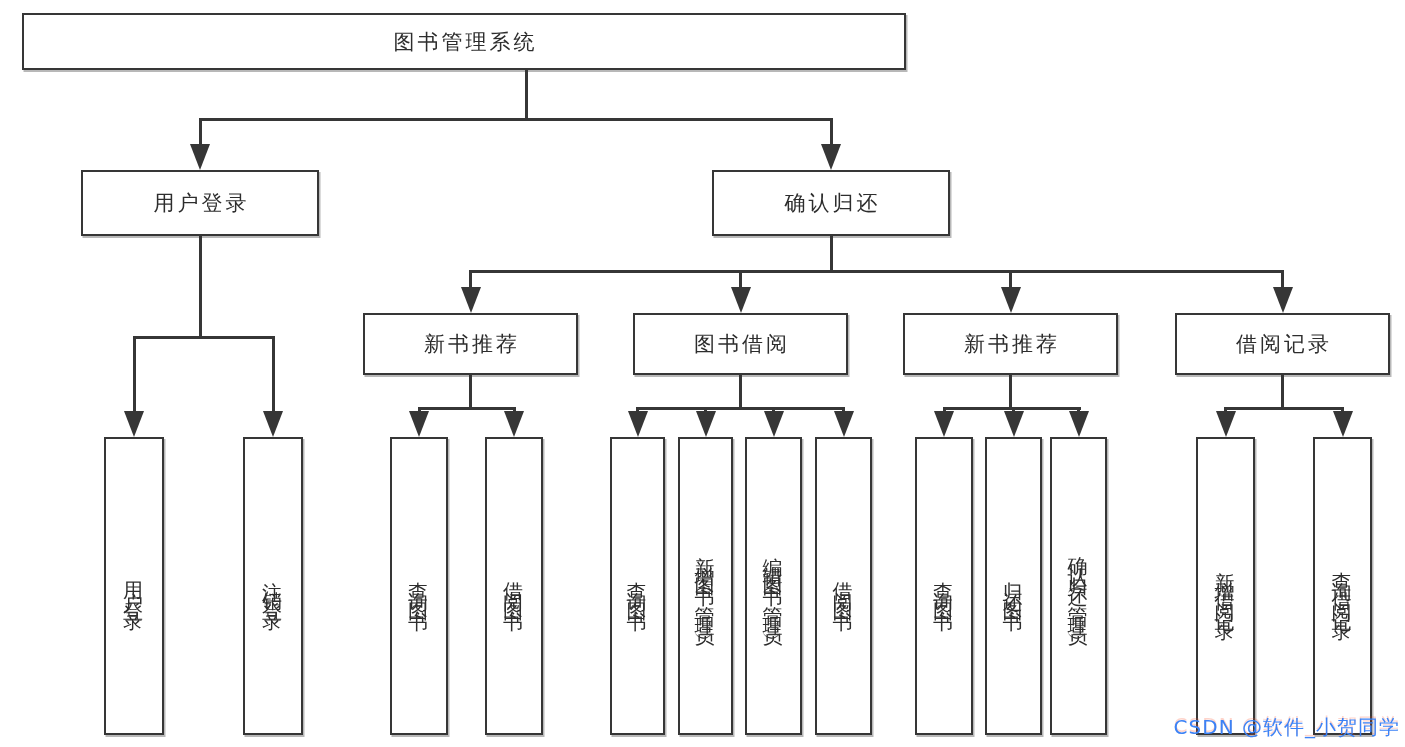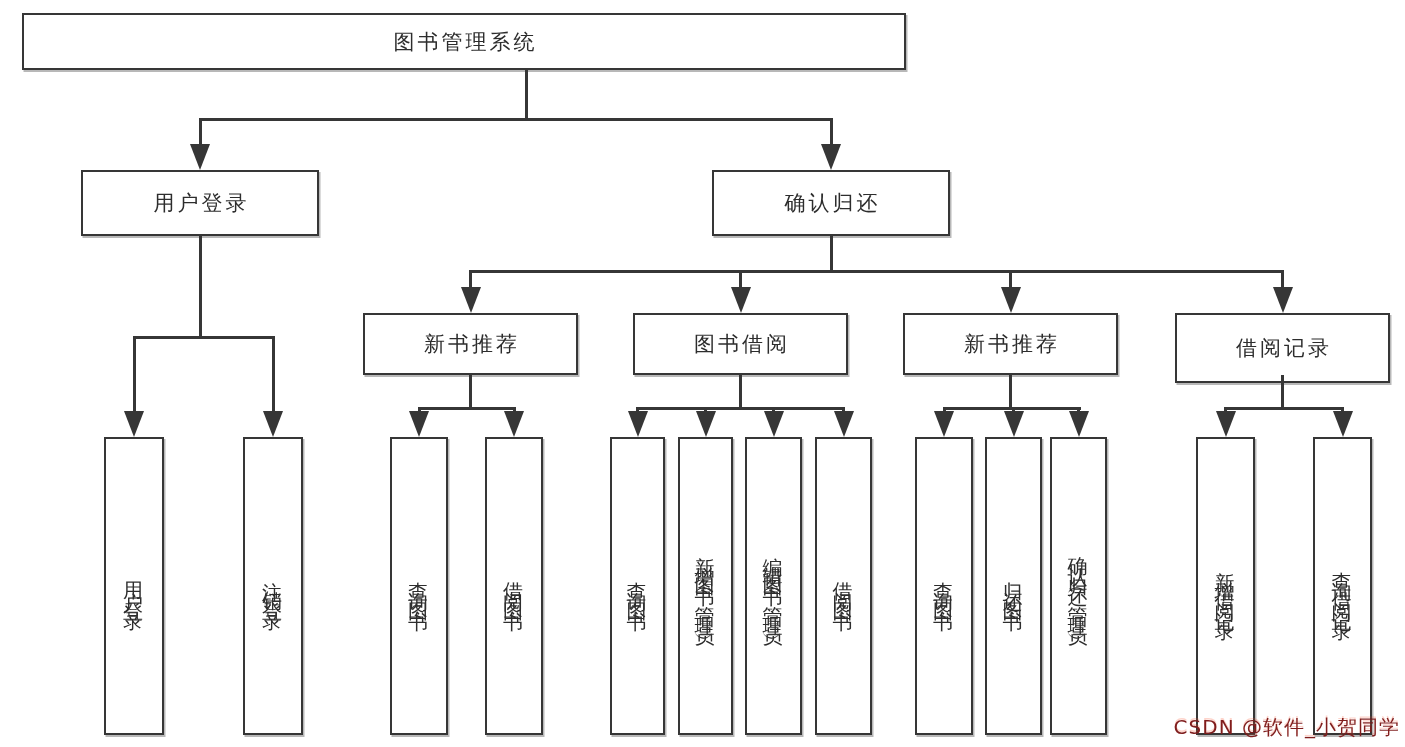--- a/index.html
+++ b/index.html
@@ -21,21 +21,21 @@
   }
   .vline{position:absolute;width:3px;background:#363636;}
   .hline{position:absolute;height:3px;background:#363636;}
   .tri{
     position:absolute;width:0;height:0;
     border-left:10px solid transparent;border-right:10px solid transparent;
     border-top:26px solid #363636;
   }
   .watermark{
     position:absolute;top:714px;right:5px;z-index:5;
-    font-size:20px;line-height:26px;color:#7f1d1d;letter-spacing:1px;
+    font-size:20px;line-height:26px;color:#3b82f6;letter-spacing:1px;
     text-shadow:0 -2px 0 rgba(252,85,49,0.25);
   }
 </style>
 </head>
 <body>
 
 <div class="canvas">
 
   <div class="node h" style="left:22px;top:13px;width:884px;height:57px">图书管理系统</div>
 
@@ -63,21 +63,21 @@
   <div class="vline" style="left:198.5px;top:236px;height:100px"></div>
   <div class="hline" style="left:132.5px;top:336px;width:142px"></div>
   <div class="vline" style="left:132.5px;top:336px;height:91px"></div>
   <div class="tri" style="left:124px;top:411px"></div>
   <div class="vline" style="left:271.5px;top:336px;height:91px"></div>
   <div class="tri" style="left:263px;top:411px"></div>
 
   <div class="node h" style="left:633px;top:313px;width:215px;height:62px">图书借阅</div>
   <div class="node h" style="left:363px;top:313px;width:215px;height:62px">新书推荐</div>
   <div class="node h" style="left:903px;top:313px;width:215px;height:62px">新书推荐</div>
-  <div class="node h" style="left:1175px;top:313px;width:215px;height:70px">借阅记录</div>
+  <div class="node h" style="left:1175px;top:313px;width:215px;height:62px">借阅记录</div>
 
   <div class="vline" style="left:469px;top:375px;height:32px"></div>
   <div class="hline" style="left:417.5px;top:407px;width:98px"></div>
   <div class="vline" style="left:417.5px;top:407px;height:20px"></div>
   <div class="tri" style="left:409px;top:411px"></div>
   <div class="vline" style="left:512.5px;top:407px;height:20px"></div>
   <div class="tri" style="left:504px;top:411px"></div>
 
   <div class="vline" style="left:739px;top:375px;height:32px"></div>
   <div class="hline" style="left:636px;top:407px;width:209px"></div>

